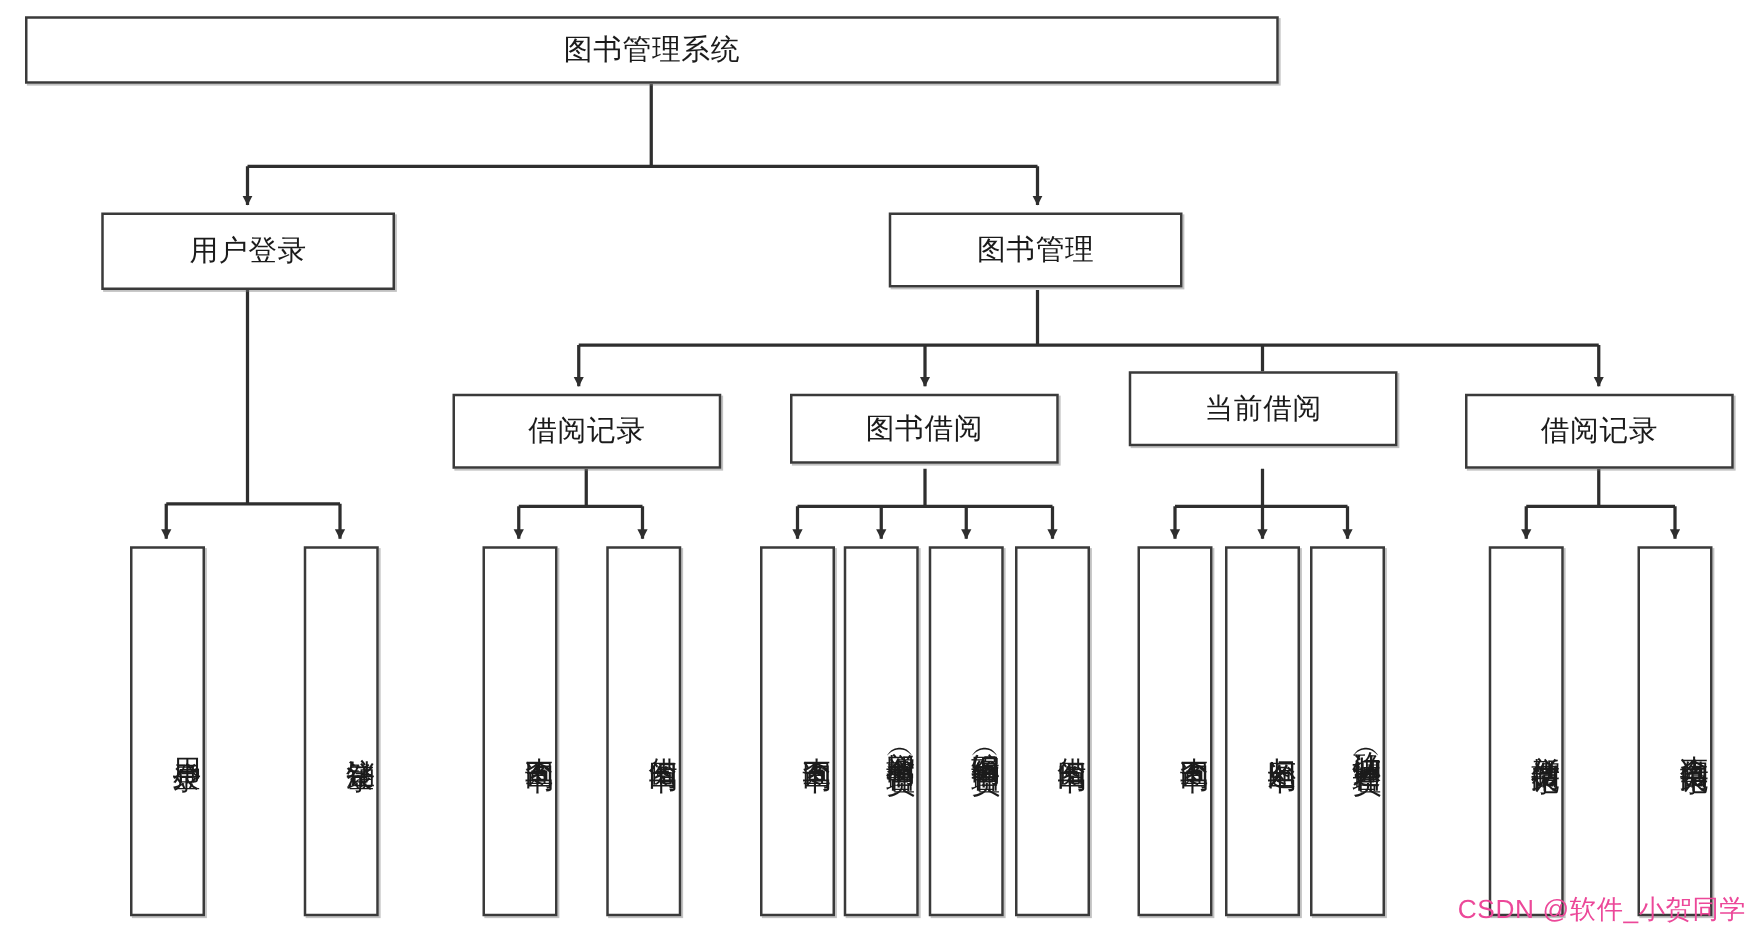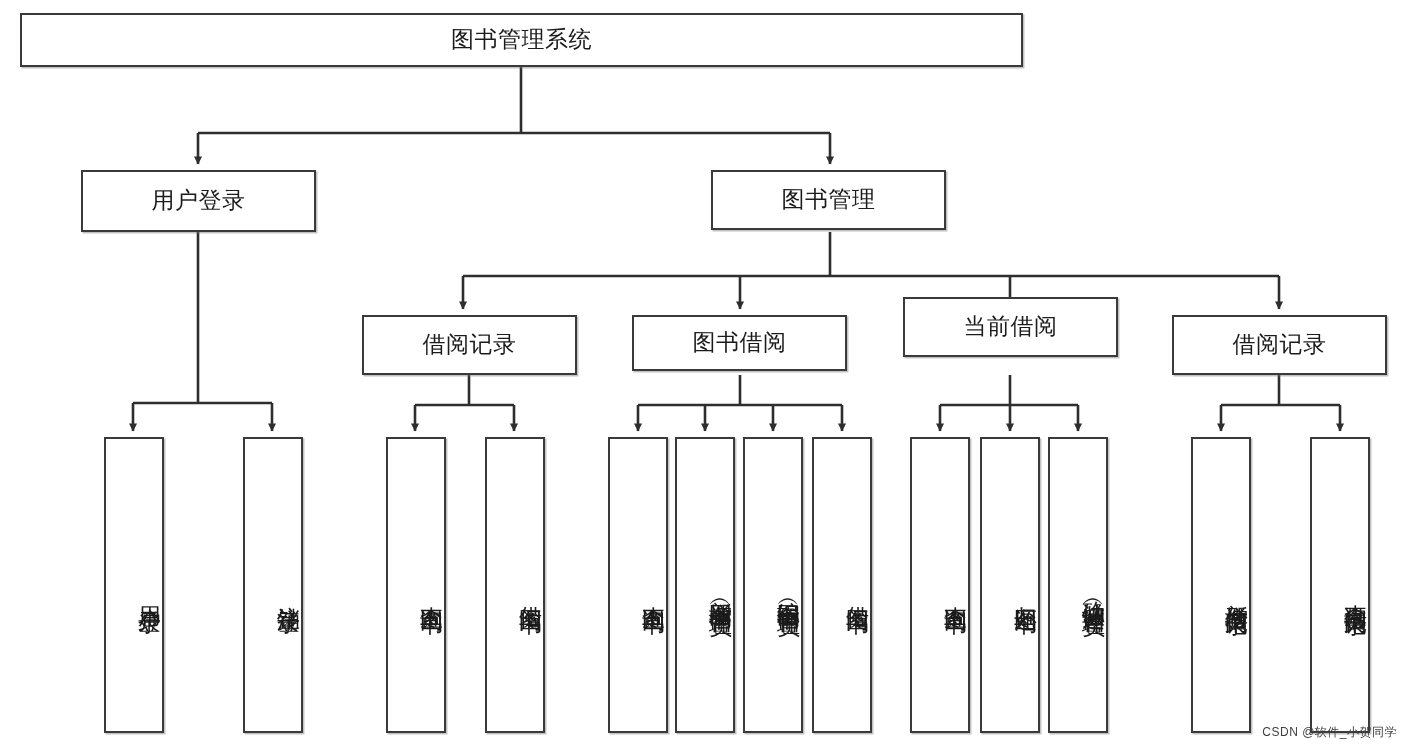--- a/index.html
+++ b/index.html
@@ -47,22 +47,22 @@
     writing-mode:vertical-rl;
     text-orientation:upright;
     font-size:23px;
     line-height:1.05;
     letter-spacing:2px;
     white-space:nowrap;
   }
   .watermark{
     position:absolute;
     right:8px;bottom:6px;
-    font-size:12px;
-    color:#404040;
+    font-size:21px;
+    color:#ec4899;
     letter-spacing:.5px;
     white-space:nowrap;
     user-select:none;
   }
 </style>
 </head>
 <body>
 
 <div id="diagram">
 

